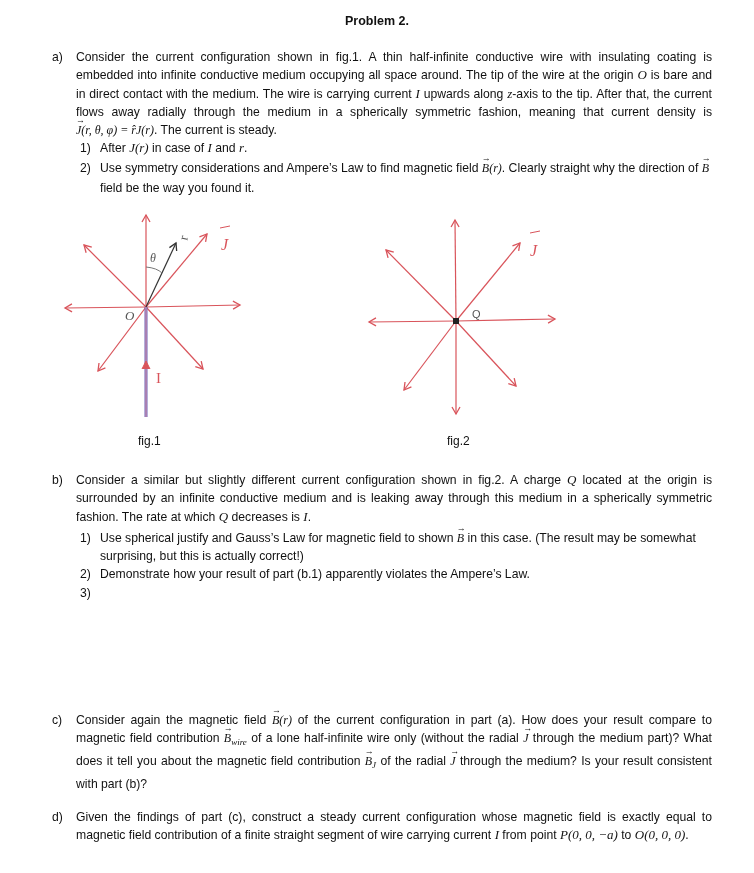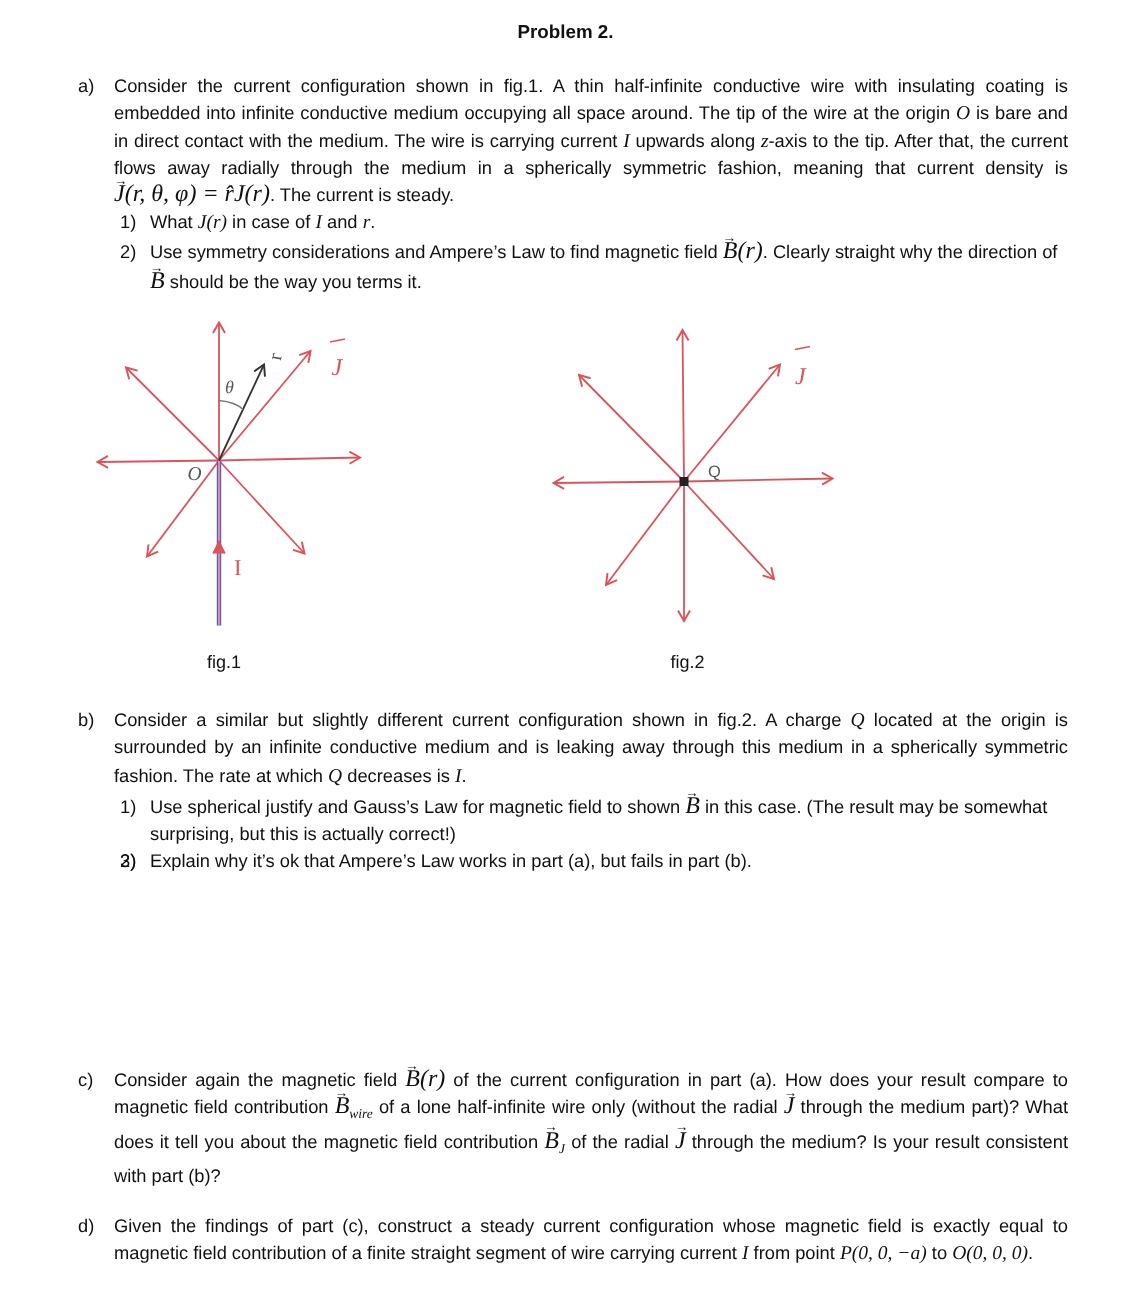--- a/index.html
+++ b/index.html
@@ -10,35 +10,35 @@
   .title {
     position: absolute; top: 14px; left: 0; width: 754px; text-align: center;
     font-weight: bold; font-size: 12.5px;
   }
   .part { position: absolute; left: 52px; width: 660px; line-height: 18.3px; }
   .part .lbl { position: absolute; left: 0; top: 0; }
   .part .body { margin-left: 24px; text-align: justify; }
   .sub { position: relative; margin-left: 48px; }
   .sub .num { position: absolute; left: -20px; }
   .m { font-family: "Liberation Serif", serif; font-style: italic; font-size: 13px; }
-  .vec { position: relative; display: inline-block; font-family: "Liberation Serif", serif; font-style: italic; font-size: 16px; }
+  .vec { position: relative; display: inline-block; font-family: "Liberation Serif", serif; font-style: italic; font-size: 12px; }
   .vec::before { content: "\2192"; position: absolute; top: -10px; left: 0; font-size: 9px; font-style: normal; }
   .it { }
   .figure { position: absolute; left: 0; top: 0; }
 </style>
 </head>
 <body>
 
 <div class="title">Problem 2.</div>
 
 <div class="part" style="top:48px;">
   <span class="lbl">a)</span>
   <div class="body"><span>Consider the current configuration shown in fig.1. A thin half-infinite conductive wire with insulating coating is embedded into infinite conductive medium occupying all space around. The tip of the wire at the origin </span><span class="m">O</span><span> is bare and in direct contact with the medium. The wire is carrying current </span><span class="m">I</span><span> upwards along </span><span class="m">z</span><span>-axis to the tip. After that, the current flows away radially through the medium in a spherically symmetric fashion, meaning that current density is </span><span class="vec">J(r, θ, φ) = r̂J(r)</span><span>. The current is </span><span class="it">steady</span><span>.</span></div>
-  <div class="sub"><span class="num">1)</span><span>What </span><span class="m">J(r)</span><span> in case of </span><span class="m">I</span><span> and </span><span class="m">r</span><span>.</span></div>
-  <div class="sub" style="line-height:20px;"><span class="num">2)</span><span>Use symmetry considerations and Ampere’s Law to find magnetic field </span><span class="vec">B(r)</span><span>. Clearly straight why the direction of </span><span class="vec">B</span><span> should be the way you terms it.</span></div>
+  <div class="sub"><span class="num">1)</span><span>After </span><span class="m">J(r)</span><span> in case of </span><span class="m">I</span><span> and </span><span class="m">r</span><span>.</span></div>
+  <div class="sub" style="line-height:20px;"><span class="num">2)</span><span>Use symmetry considerations and Ampere’s Law to find magnetic field </span><span class="vec">B(r)</span><span>. Clearly straight why the direction of </span><span class="vec">B</span><span> field be the way you found it.</span></div>
 </div>
 
 <svg class="figure" width="754" height="460" viewBox="0 0 754 460">
   <defs>
     <marker id="arrR" markerWidth="10" markerHeight="10" refX="8" refY="5" orient="auto" markerUnits="userSpaceOnUse">
       <path d="M1,1 L8,5 L1,9" fill="none" stroke="#d9545b" stroke-width="1.3"></path>
     </marker>
     <marker id="arrK" markerWidth="10" markerHeight="10" refX="8" refY="5" orient="auto" markerUnits="userSpaceOnUse">
       <path d="M1,1 L8,5 L1,9" fill="none" stroke="#333" stroke-width="1.3"></path>
     </marker>
@@ -81,22 +81,22 @@
   </g>
 
   <text x="138" y="445" font-family="Liberation Sans, sans-serif" font-size="12" fill="#111">fig.1</text>
   <text x="447" y="445" font-family="Liberation Sans, sans-serif" font-size="12" fill="#111">fig.2</text>
 </svg>
 
 <div class="part" style="top:471px;">
   <span class="lbl">b)</span>
   <div class="body"><span>Consider a similar but slightly different current configuration shown in fig.2. A charge </span><span class="m">Q</span><span> located at the origin is surrounded by an infinite conductive medium and is leaking away through this medium in a spherically symmetric fashion. The rate at which </span><span class="m">Q</span><span> decreases is </span><span class="m">I</span><span>.</span></div>
   <div class="sub" style="margin-top:3px;"><span class="num">1)</span><span>Use spherical justify and </span><span class="it">Gauss’s Law</span><span> for magnetic field to shown </span><span class="vec">B</span><span> in this case. (The result may be somewhat surprising, but this is actually correct!)</span></div>
-  <div class="sub"><span class="num">2)</span></div>
-  <div class="sub"><span class="num">3)</span><span>Explain why it’s ok that Ampere’s Law works in part (a), but fails in part (b).</span></div>
+  <div class="sub"><span class="num">2)</span><span>Demonstrate how your result of part (b.1) apparently violates the Ampere’s Law.</span></div>
+  <div class="sub"><span class="num">3)</span></div>
 </div>
 
 <div class="part" style="top:711px;">
   <span class="lbl">c)</span>
   <div class="body"><span>Consider again the magnetic field </span><span class="vec">B(r)</span><span> of the current configuration in part (a). How does your result compare to magnetic field contribution </span><span class="vec">B</span><sub class="m" style="font-size:9px;">wire</sub><span> of a lone half-infinite wire only (without the radial </span><span class="vec">J</span><span> through the medium part)? What does it tell you about the magnetic field contribution </span><span class="vec">B</span><sub class="m" style="font-size:9px;">J</sub><span> of the radial </span><span class="vec">J</span><span> through the medium? Is your result consistent with part (b)?</span></div>
 </div>
 
 <div class="part" style="top:808px;">
   <span class="lbl">d)</span>
   <div class="body"><span>Given the findings of part (c), construct a </span><span class="it">steady</span><span> current configuration whose magnetic field is exactly equal to magnetic field contribution of a finite straight segment of wire carrying current </span><span class="m">I</span><span> from point </span><span class="m">P(0, 0, −a)</span><span> to </span><span class="m">O(0, 0, 0)</span><span>.</span></div>

